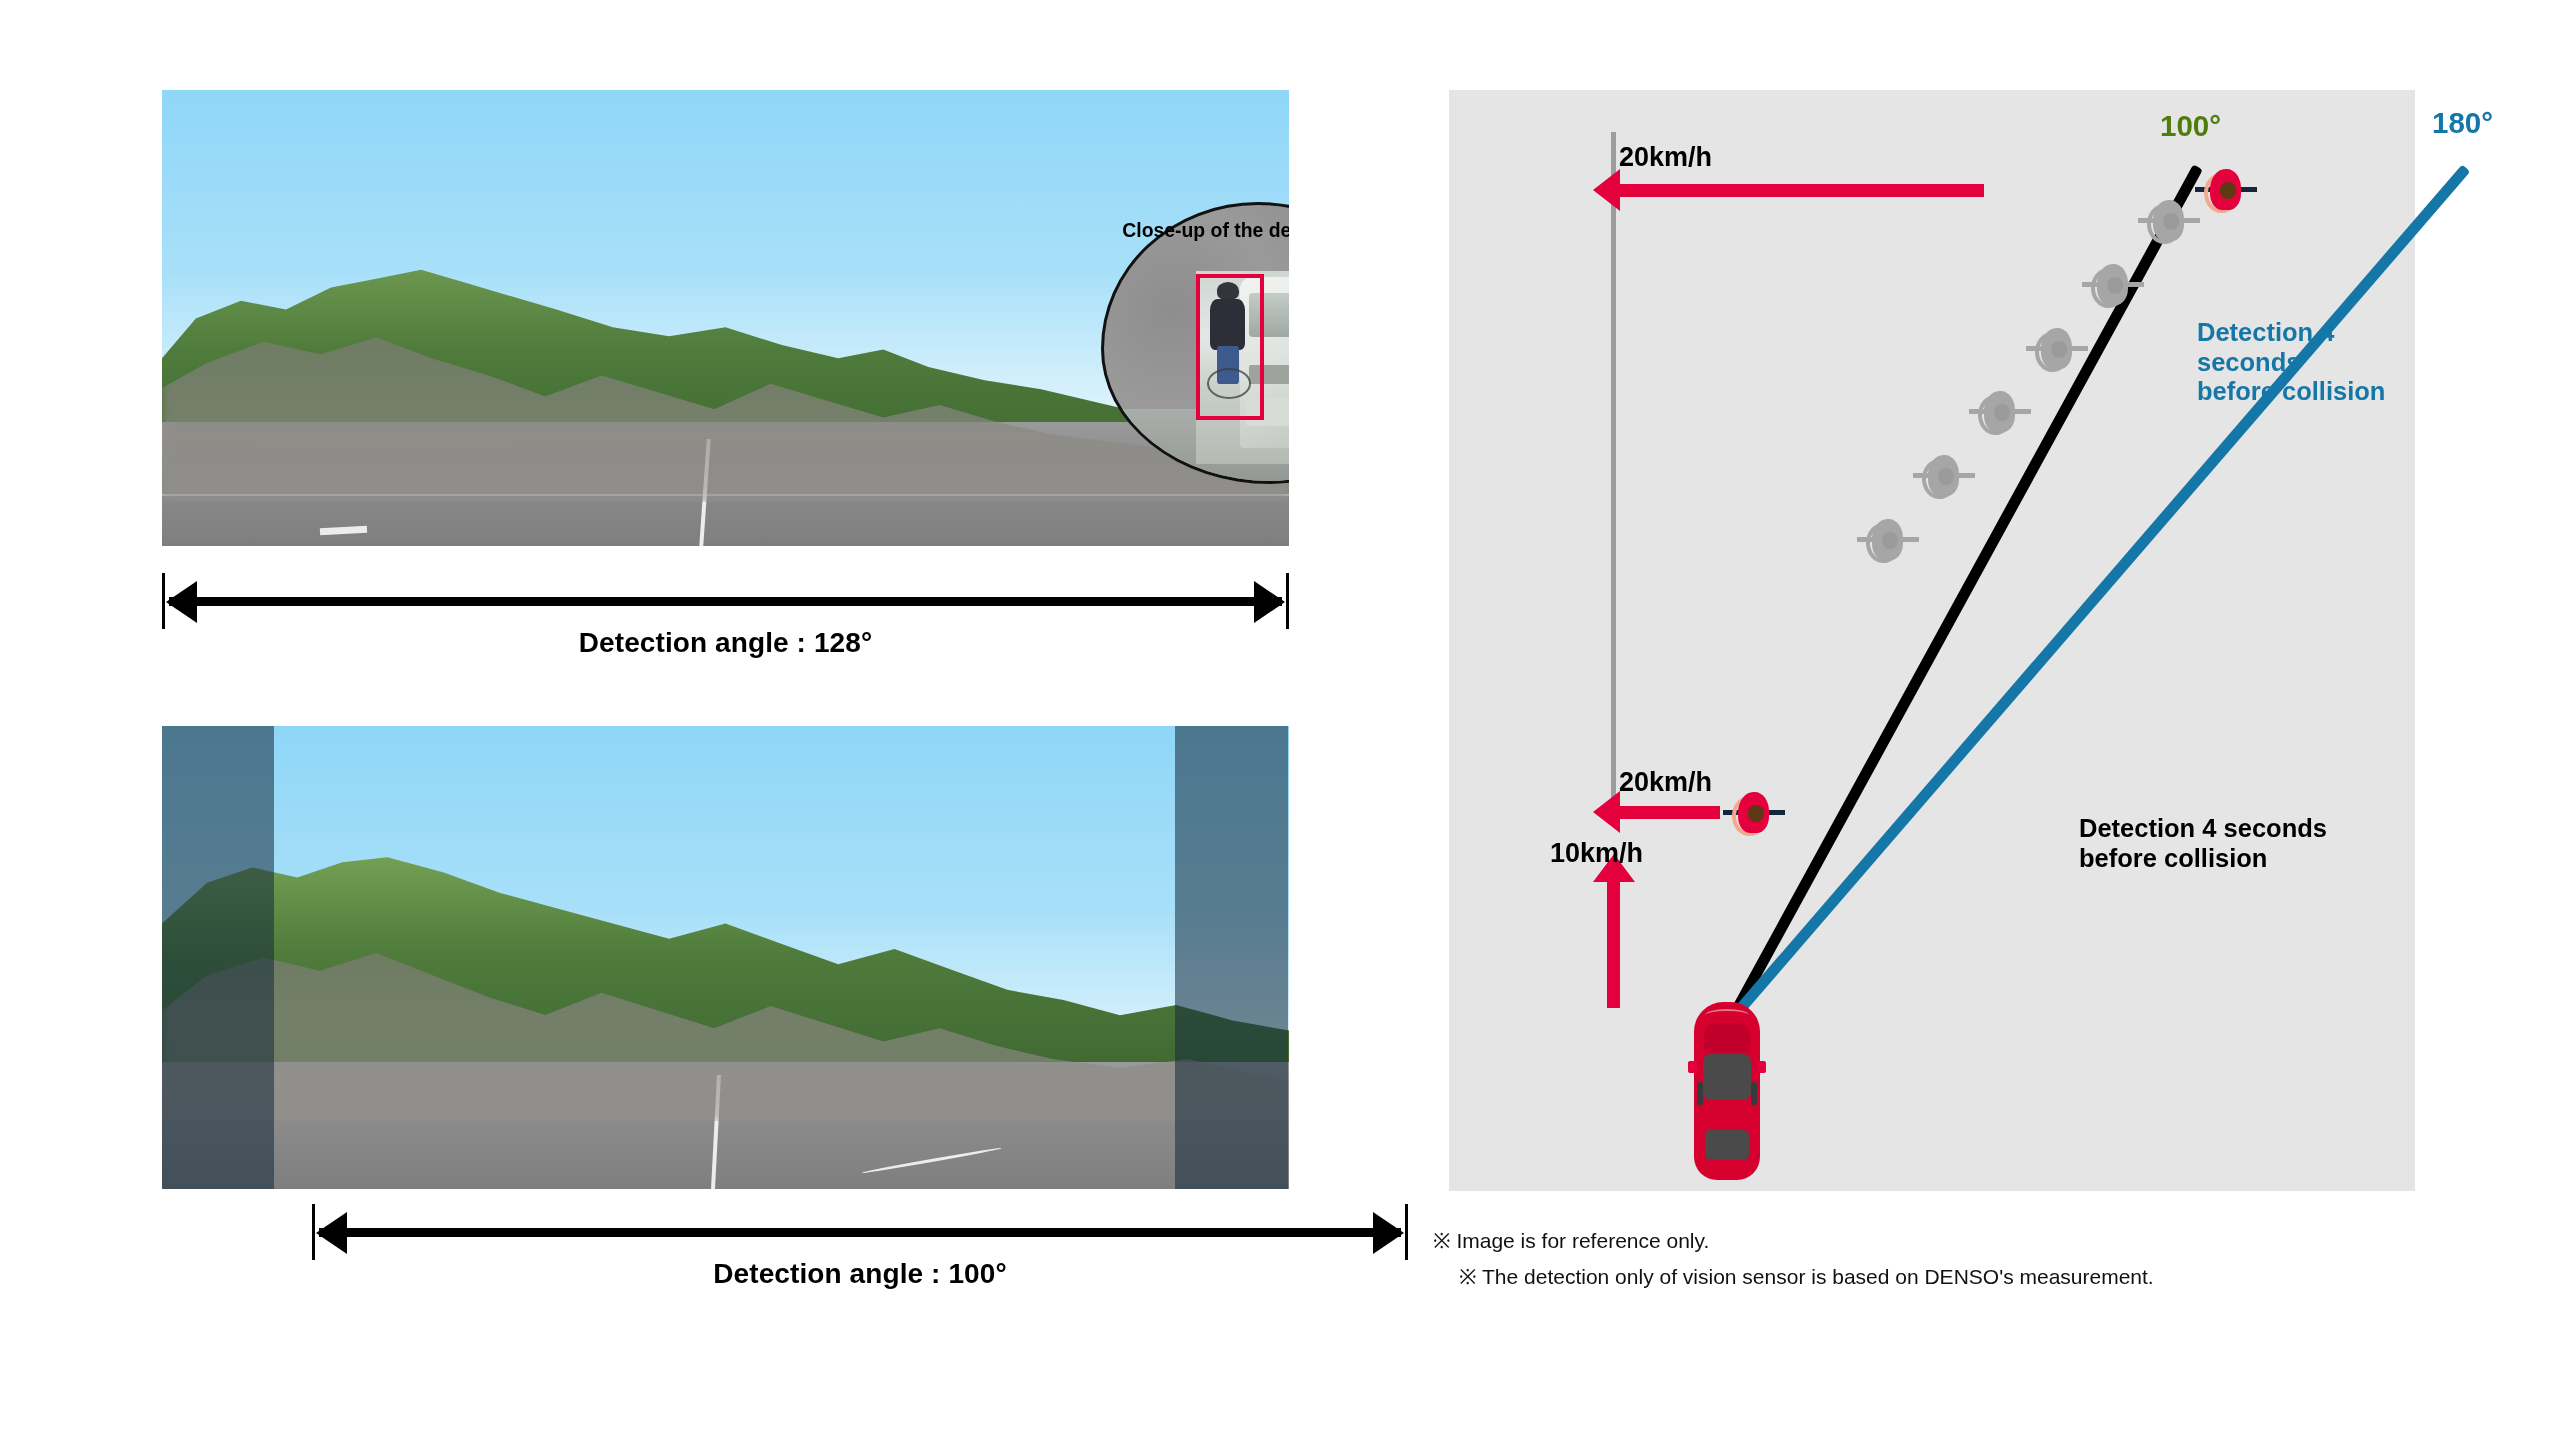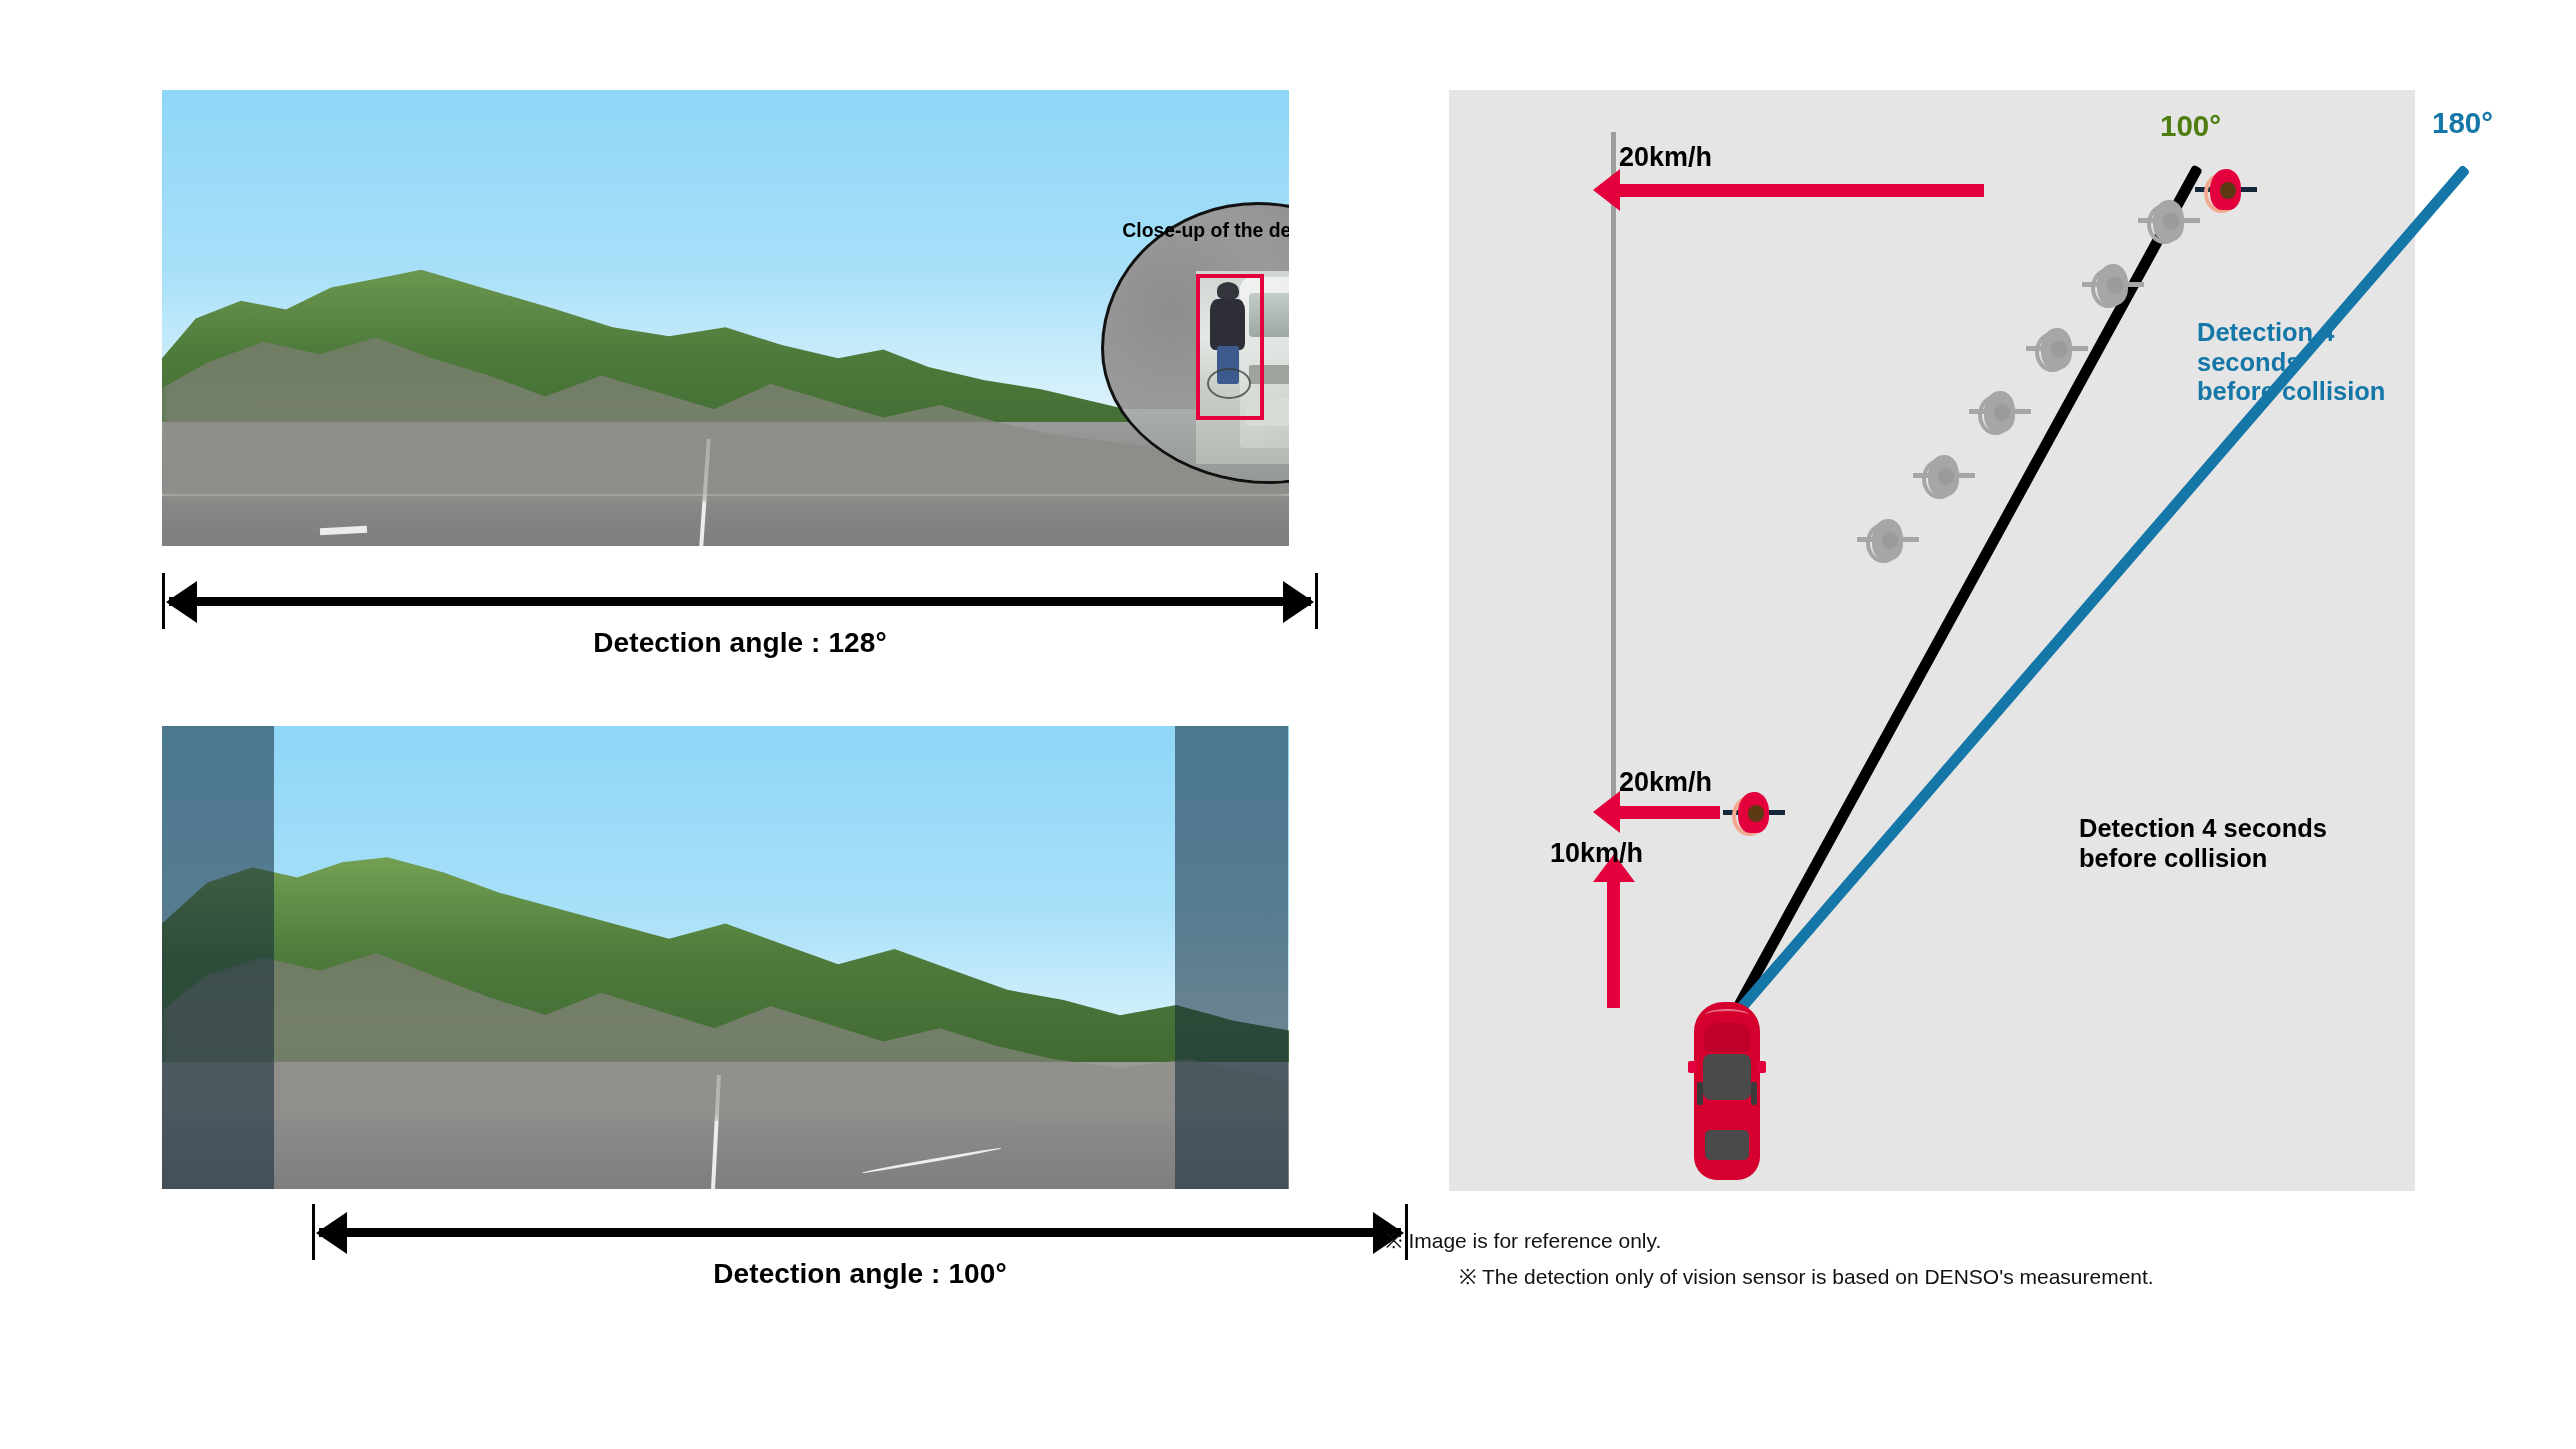--- a/index.html
+++ b/index.html
@@ -49,21 +49,21 @@
   .rider-head{position:absolute;left:24%;top:0;width:48%;height:16%;background:#34343c;border-radius:50% 50% 40% 40%;}
   .rider-body{position:absolute;left:10%;top:15%;width:76%;height:46%;background:#2e2e38;border-radius:22% 22% 14% 14%;}
   .rider-legs{position:absolute;left:24%;top:58%;width:48%;height:34%;background:#3c5a8c;border-radius:10%;}
   .rider-wheel{position:absolute;left:4%;top:78%;width:86%;height:24%;
       border:2.7px solid rgba(60,60,60,.75);border-radius:50%;}
   #bubble-label{position:absolute;left:0;top:17.4px;width:100%;text-align:center;
       font-weight:bold;font-size:19.4px;line-height:1.14;color:#000;z-index:5;}
 
   
   .dimrow{position:absolute;height:80px;}
-  #dim-top{left:162px;top:573px;width:1127px;padding-left:29px;}
+  #dim-top{left:162px;top:573px;width:1127px;}
   #dim-bottom{left:268px;top:1204px;width:1096px;margin-left:44px;}
   .dimrow .tick{position:absolute;top:0;width:3.4px;height:56px;background:#000;}
   .dimrow .tick.l{left:0;}
   .dimrow .tick.r{right:0;}
   .dimrow .bar{position:absolute;left:6.7px;right:6.7px;top:24px;height:9.4px;background:#000;}
   .dimrow .ah{position:absolute;top:8px;width:0;height:0;border-top:21px solid transparent;border-bottom:21px solid transparent;}
   .dimrow .ah.l{left:4px;border-right:31px solid #000;}
   .dimrow .ah.r{right:4px;border-left:31px solid #000;}
   .dimcap{position:absolute;left:0;top:54px;width:100%;text-align:center;
       font-size:28px;font-weight:bold;letter-spacing:0.1px;}
@@ -125,21 +125,21 @@
   .cyc.ghost .torso{background:#a6a6a6;}
   .cyc.ghost .arms{border-color:#a6a6a6;}
   .cyc.ghost .head{background:#9b9b9b;}
   .cyc.live .bars{background:#13263a;}
   .cyc.live .torso{background:#e3003c;}
   .cyc.live .arms{border-color:#f2a98f;}
   .cyc.live .head{background:#5d3a14;}
 
   
   .note{position:absolute;font-size:21px;color:#111;white-space:nowrap;}
-  #note-1{left:1385px;top:1226px;}
+  #note-1{left:1433px;top:1226px;}
   #note-2{left:1459px;top:1262px;}
 </style>
 </head>
 <body>
 
 <div class="photo" id="photo-top">
   <div class="sky"></div>
   <div class="forest" style="top:171px;height:221px;
               background:linear-gradient(180deg,#6f9a52 0%,#4f7b3c 40%,#3d6630 100%);
               clip-path:polygon(0% 44%,3% 26%,7% 18%,11% 22%,15% 12%,19% 8%,23% 4%,27% 10%,31% 16%,35% 22%,40% 30%,45% 34%,50% 30%,55% 38%,60% 44%,64% 40%,68% 48%,73% 54%,78% 58%,83% 64%,88% 70%,93% 74%,97% 78%,100% 82%,100% 100%,0% 100%);"></div>

